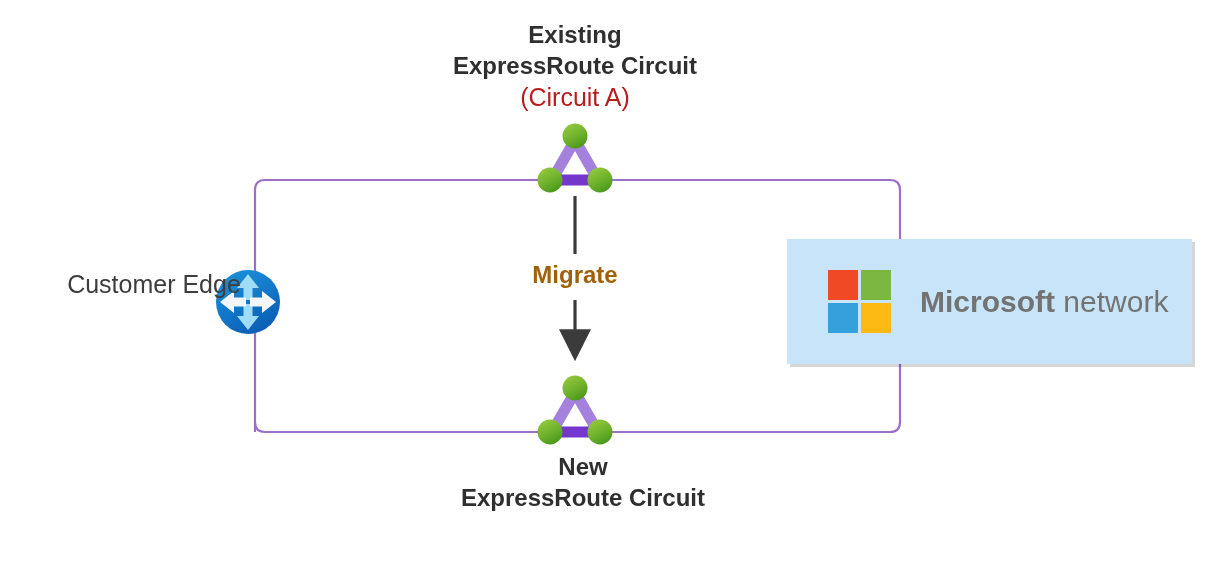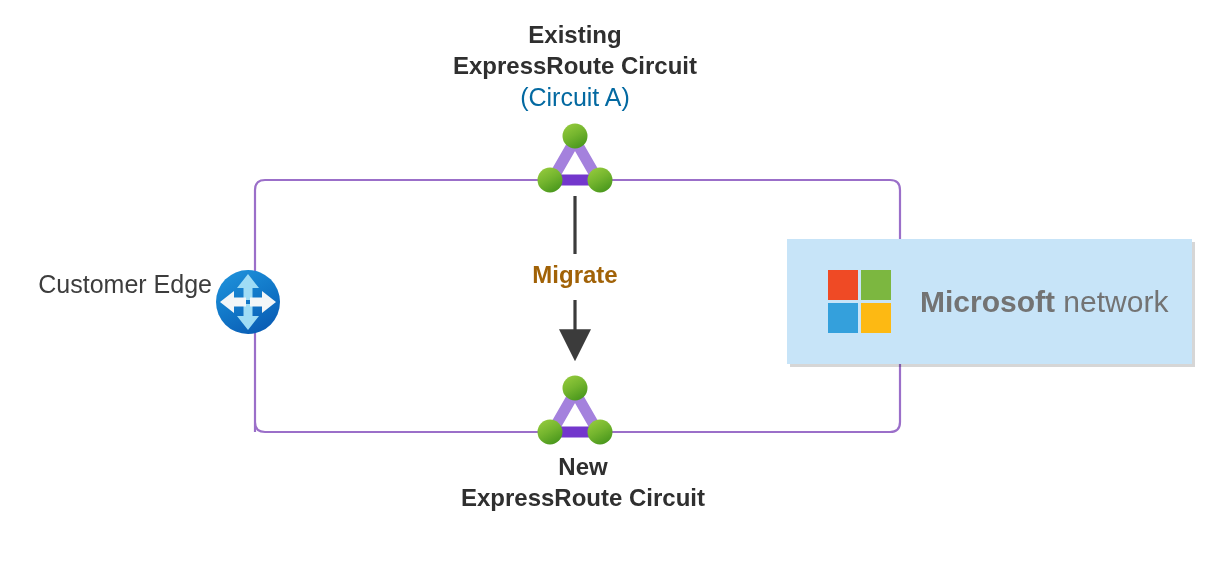--- a/index.html
+++ b/index.html
@@ -41,42 +41,43 @@
   }
   .title-bold {
     font-weight: bold;
     font-size: 24px;
     color: #2f2f2f;
     white-space: nowrap;
   }
   .title-sub {
     font-weight: normal;
     font-size: 25px;
-    color: #0369a1;
+    color: #b91c1c;
     white-space: nowrap;
   }
 
   #circuit-a-label {
     left: 357px;
     top: 20px;
     width: 436px;
   }
   #circuit-b-label {
     left: 365px;
     top: 452px;
     width: 436px;
   }
 
   #customer-edge-label {
     position: absolute;
     left: 0px;
     top: 268px;
     width: 212px;
-    text-align: right;
+    text-align: center;
     line-height: 1.3;
+    padding-left: 48px;
   }
   #customer-edge-label .ce-line {
     font-size: 25px;
     font-weight: normal;
     color: #3d3d3d;
     white-space: nowrap;
   }
 
   #migrate-label {
     position: absolute;

